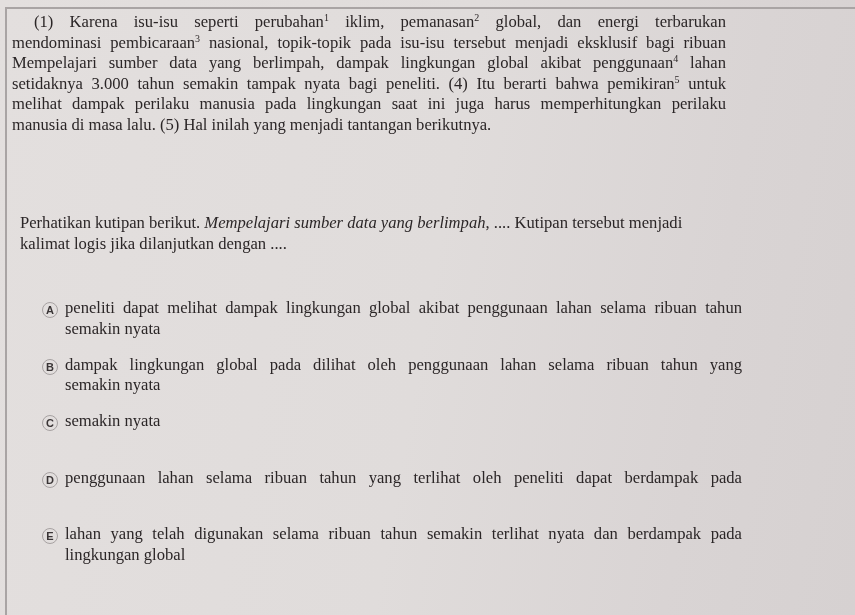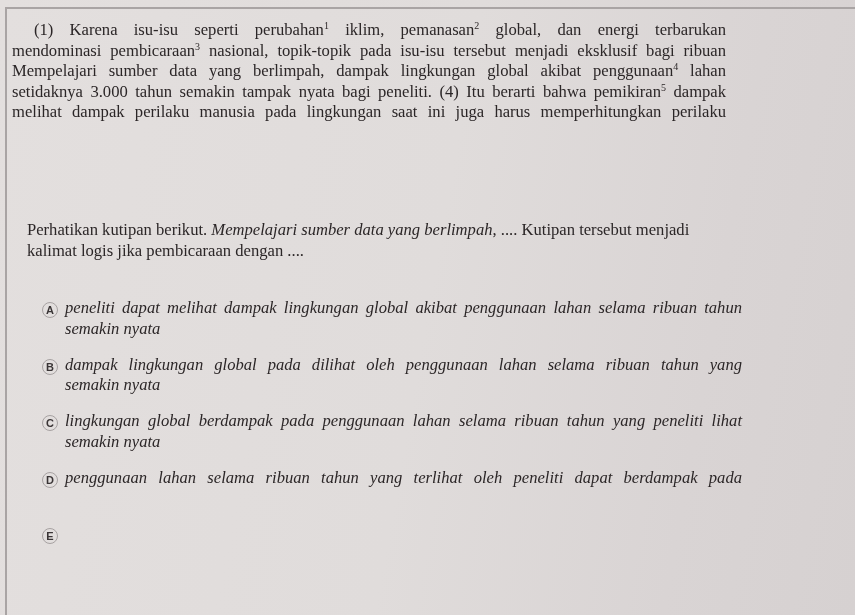--- a/index.html
+++ b/index.html
@@ -20,40 +20,40 @@
     left: 5px;
     top: 7px;
     width: 860px;
     height: 620px;
     border-top: 2px solid #a9a4a4;
     border-left: 2px solid #a9a4a4;
   }
   .passage {
     position: absolute;
     left: 12px;
-    top: 20px;
+    top: 12px;
     width: 714px;
     font-size: 16.6px;
     line-height: 20.6px;
     text-align: justify;
   }
   sup {
     font-size: 10px;
     line-height: 0;
     vertical-align: 6px;
   }
   .question {
     position: absolute;
     left: 12px;
     top: 205px;
     width: 714px;
     font-size: 16.6px;
     line-height: 20.6px;
   }
-  .question p { margin: 15px; }
+  .question p { margin: 8px; }
   .question em { font-style: italic; }
   .options {
     position: absolute;
     left: 42px;
     top: 298px;
     width: 700px;
   }
   .option {
     position: relative;
     display: flex;
@@ -75,46 +75,46 @@
     margin-top: 4px;
     margin-right: 7px;
     background: transparent;
   }
   .option-text {
     flex: 1 1 auto;
     font-size: 16.6px;
     line-height: 20.6px;
     text-align: justify;
     text-align-last: left;
-    font-style: italic;
   }
   .line { display: block; }
   .justify-line {
     display: block;
     text-align: justify;
     text-align-last: justify;
   }
 </style>
 </head>
 <body>
 
 <div class="frame"></div>
 
 <div class="passage" id="passage">
     <span class="justify-line" style="text-indent: 22px;"><span>(1) Karena isu-isu seperti perubahan</span><sup>1</sup><span> iklim, pemanasan</span><sup>2</sup><span> global, dan energi terbarukan</span></span>
     <span class="justify-line"><span>mendominasi pembicaraan</span><sup>3</sup><span> nasional, topik-topik pada isu-isu tersebut menjadi eksklusif bagi ribuan</span></span>
     <span class="justify-line"><span>Mempelajari sumber data yang berlimpah, dampak lingkungan global akibat penggunaan</span><sup>4</sup><span> lahan</span></span>
-    <span class="justify-line"><span>setidaknya 3.000 tahun semakin tampak nyata bagi peneliti. (4) Itu berarti bahwa pemikiran</span><sup>5</sup><span> dampak</span></span>
+    <span class="justify-line"><span>setidaknya 3.000 tahun semakin tampak nyata bagi peneliti. (4) Itu berarti bahwa pemikiran</span><sup>5</sup><span> untuk</span></span>
     <span class="justify-line"><span>melihat dampak perilaku manusia pada lingkungan saat ini juga harus memperhitungkan perilaku</span></span>
+    <span class="line"><span>manusia di masa lalu. (5) Hal inilah yang menjadi tantangan berikutnya.</span></span>
   </div>
 
 <div class="question">
   <p>
     <span>Perhatikan kutipan berikut. </span><em>Mempelajari sumber data yang berlimpah</em><span>, .... Kutipan tersebut menjadi</span><br>
-    <span>kalimat logis jika pembicaraan dengan ....</span>
+    <span>kalimat logis jika dilanjutkan dengan ....</span>
   </p>
 </div>
 
 <div class="options">
   <div class="option">
     <span class="option-radio">A</span>
     <span class="option-text">
       <span class="justify-line">peneliti dapat melihat dampak lingkungan global akibat penggunaan lahan selama ribuan tahun</span>
       <span class="line">semakin nyata</span>
     </span>
@@ -122,26 +122,29 @@
   <div class="option">
     <span class="option-radio">B</span>
     <span class="option-text">
       <span class="justify-line">dampak lingkungan global pada dilihat oleh penggunaan lahan selama ribuan tahun yang</span>
       <span class="line">semakin nyata</span>
     </span>
   </div>
   <div class="option">
     <span class="option-radio">C</span>
     <span class="option-text">
-      <span class="justify-line">lingkungan global berdampak pada penggunaan lahan selama ribuan tahun yang peneliti lihat</span>
       <span class="line">semakin nyata</span>
     </span>
   </div>
   <div class="option">
     <span class="option-radio">D</span>
     <span class="option-text">
       <span class="justify-line">penggunaan lahan selama ribuan tahun yang terlihat oleh peneliti dapat berdampak pada</span>
     </span>
   </div>
   <div class="option">
     <span class="option-radio">E</span>
+    <span class="option-text">
+      <span class="justify-line">lahan yang telah digunakan selama ribuan tahun semakin terlihat nyata dan berdampak pada</span>
+      <span class="line">lingkungan global</span>
+    </span>
   </div>
 </div>
 
 </body></html>

